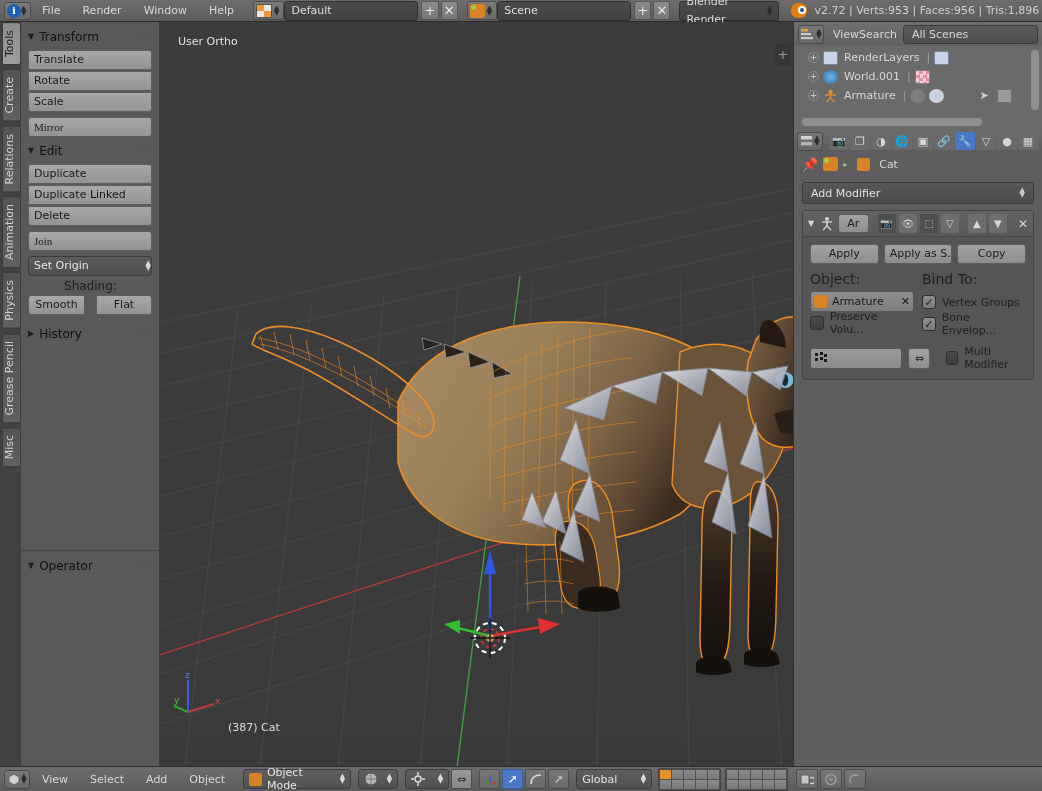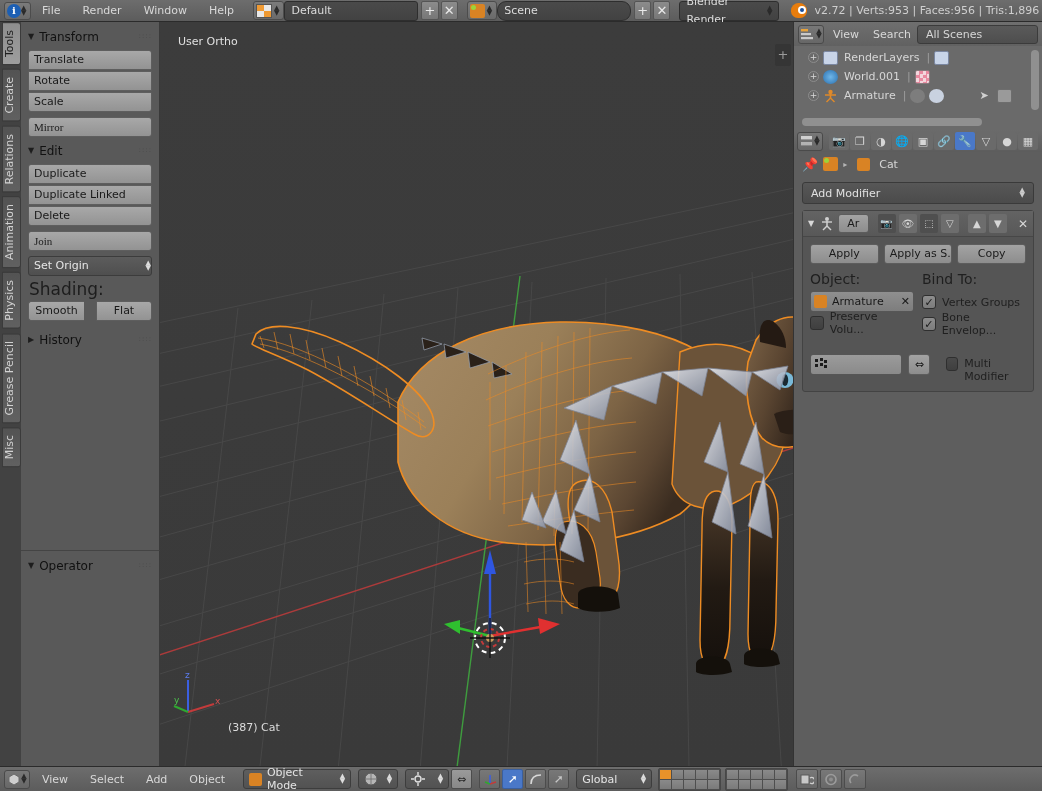--- a/index.html
+++ b/index.html
@@ -72,21 +72,21 @@
   .grip{ margin-left:auto; color:#4a4a4a; letter-spacing:1px; font-size:7px; line-height:5px; }
   .tbtn{ width:100%; height:20px; margin-bottom:1px; background:linear-gradient(#a8a8a8,#939393);
          border:1px solid #5e5e5e; border-radius:3px; color:#1a1a1a; font-size:11px;
          line-height:18px; padding-left:5px; }
   .tbtn.rt{ border-radius:3px 3px 0 0; }
   .tbtn.rm{ border-radius:0; }
   .tbtn.rb{ border-radius:0 0 3px 3px; margin-bottom:5px; }
   .tbtn.solo{ border-radius:3px; margin-bottom:5px;font-family:Liberation Serif, serif; }
   .tbtn.sel{ background:linear-gradient(#5c5c5c,#4f4f4f); color:#e5e5e5; border-color:#3c3c3c;
              display:flex; align-items:center; }
-  .sublab{ color:#1d1d1d; font-size:17px; margin:3px 0 2px 1px; }
+  .sublab{ color:#1d1d1d; font-size:12px; margin:3px 0 2px 1px;text-align:center; }
   .splitrow{ display:flex;gap:12px; }
   .splitrow .tbtn{ width:50%; text-align:center; padding:0; }
   .splitrow .tbtn:first-child{ border-radius:3px 0 0 3px; border-right:none; }
   .splitrow .tbtn:last-child{ border-radius:0 3px 3px 0; }
 
   
   #outliner{ position:absolute; left:793px; top:22px; width:249px; height:108px;
              background:#6a6a6a; border-left:1px solid #333; }
   #out-hdr{ height:24px; display:flex; align-items:center; padding:0 4px;
             background:linear-gradient(#6f6f6f,#616161); }
@@ -196,21 +196,21 @@
 
     <div style="display:flex;align-items:center;margin-left:9px;background:linear-gradient(#7b7b7b,#6a6a6a);border:1px solid #4c4c4c;border-radius:3px;height:19px;padding:0 2px;">
       <div style="width:15px;height:14px;background:#d98324;border-radius:2px;position:relative;">
         <span style="position:absolute;left:1px;top:1px;width:5px;height:5px;background:#9bd33a;border-radius:50%;"></span>
       </div>
       <div class="spin" style="margin:0 2px;">
           <span>▲</span>
           <span>▼</span>
         </div>
     </div>
-    <div class="field" style="width:148px;border-radius:9px;">Scene</div>
+    <div class="field" style="width:148px;">Scene</div>
     <div class="sq-btn" style="margin-left:3px;">+</div>
     <div class="sq-btn" style="margin-left:2px;">✕</div>
 
     <div class="field" style="width:110px;margin-left:9px;display:flex;align-items:center;justify-content:space-between;">
       <span>Blender Render</span>
       <span class="spin">
           <span>▲</span>
           <span>▼</span>
         </span>
     </div>
@@ -476,21 +476,21 @@
           <rect x="1" y="1" width="7" height="2.4" fill="#e8a33a"></rect>
           <rect x="1" y="5" width="10" height="2.2" fill="#c9c9c9"></rect>
           <rect x="1" y="9" width="12" height="2.2" fill="#c9c9c9"></rect>
         </svg>
         <span class="spin" style="margin-left:1px;">
             <span>▲</span>
             <span>▼</span>
           </span>
       </div>
       <span class="menu-txt" style="margin-left:9px;">View</span>
-      <span class="menu-txt" style="margin-left:14px;">Search</span>
+      <span class="menu-txt" style="">Search</span>
       <span class="allsc">All Scenes</span>
     </div>
     <div id="out-rows">
       <div class="out-row">
         <span class="plus">+</span>
         <span class="mini" style="background:#c8d4e8;border:1px solid #7a86a0;margin-left:0;"></span>
         <span style="margin-left:6px;">RenderLayers</span>
         <span style="margin-left:7px;color:#9d9d9d;">|</span>
         <span class="mini" style="background:#c8d4e8;border:1px solid #7a86a0;"></span>
       </div>
@@ -627,21 +627,21 @@
                 <rect x="1" y="7" width="3" height="3"></rect>
                   <rect x="6" y="6" width="3" height="3"></rect>
                 <rect x="10" y="3" width="3" height="3"></rect>
                   <rect x="10" y="8" width="3" height="3"></rect>
               </g>
             </svg>
             <span style="margin-left:4px;"></span>
           </div>
           <span class="btn" style="width:24px;height:21px;line-height:19px;">⇔</span>
           <span class="box" style="margin-left:10px;"></span>
-          <span style="color:#1f1f1f;margin-top:12px;">Multi Modifier</span>
+          <span style="color:#1f1f1f;">Multi Modifier</span>
         </div>
       </div>
     </div>
   </div>
 
   <div id="botbar">
     <div class="ed-icon">
       <svg width="14" height="13" viewBox="0 0 14 13">
         <path d="M7,1 L12,4 L12,9 L7,12 L2,9 L2,4 Z" fill="#cfcfcf" stroke="#6a6a6a"></path>
       </svg>

